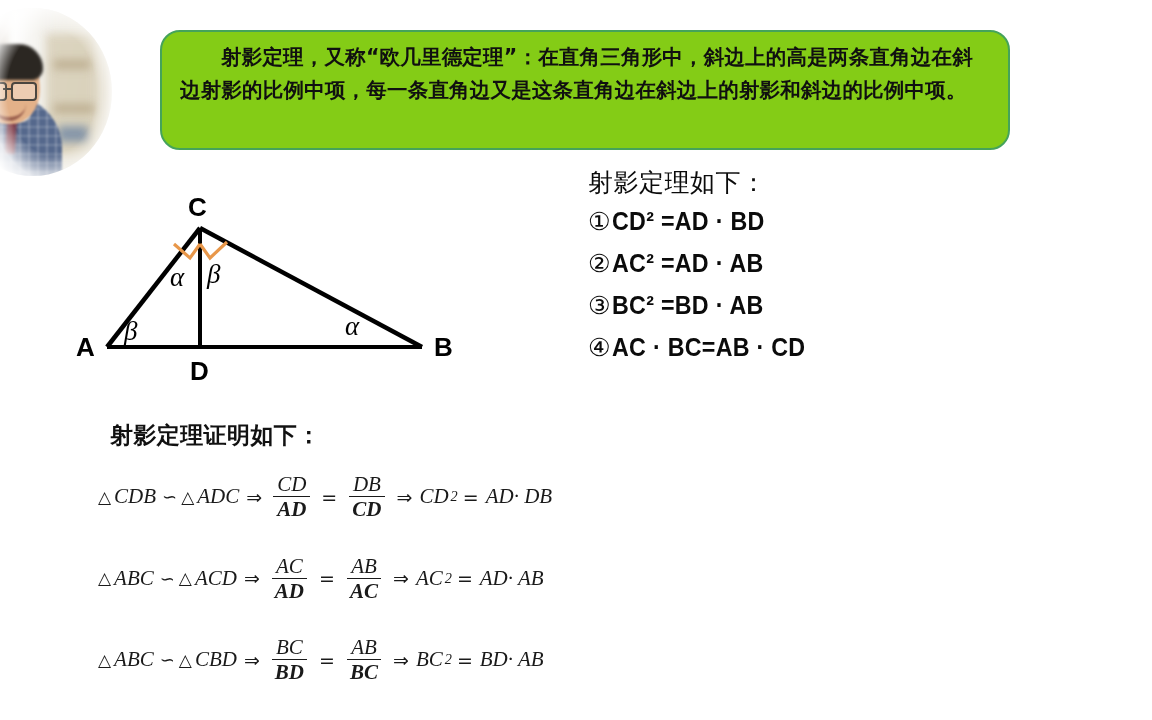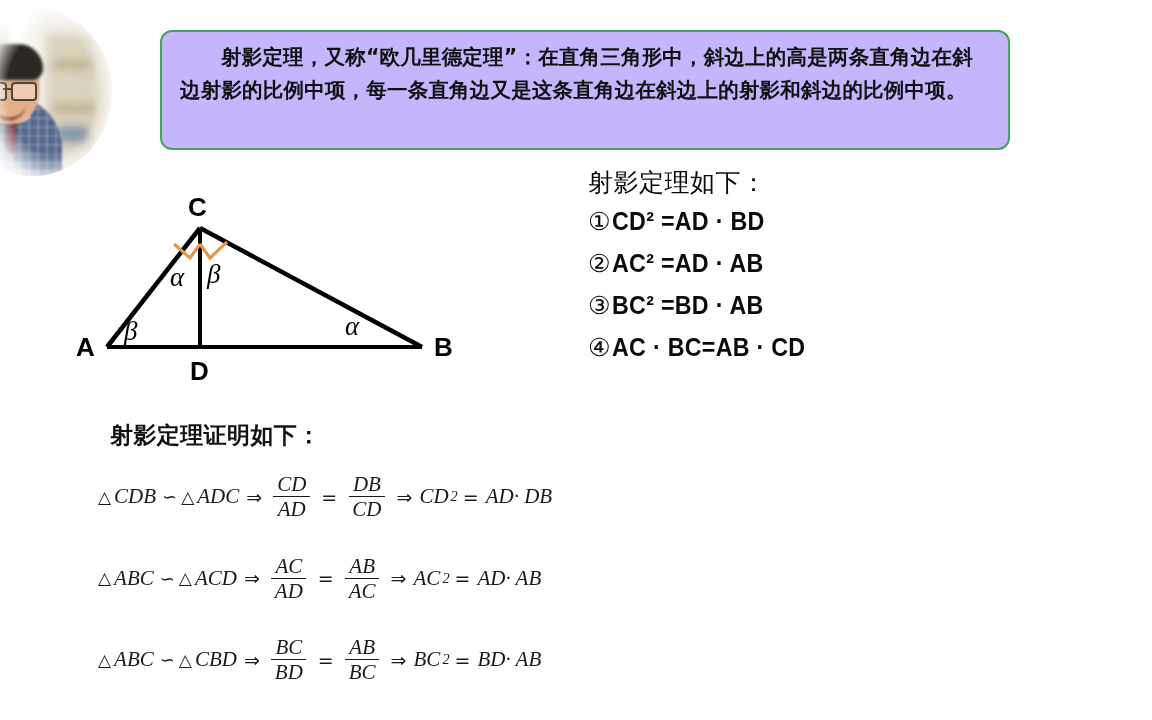--- a/index.html
+++ b/index.html
@@ -148,22 +148,22 @@
   }
 
   
   #statement-box {
     position: absolute;
     left: 160px;
     top: 30px;
     width: 850px;
     height: 120px;
     border: 2px solid #45a35a;
-    border-radius: 12px;
-    background: #c4b5fd;
+    border-radius: 20px;
+    background: #84cc16;
     box-sizing: border-box;
     padding: 9px 16px 0 18px;
   }
   #statement-text {
     font-family: "DejaVu Sans", "Liberation Sans", sans-serif;
     font-size: 20.5px;
     font-weight: 700;
     line-height: 33px;
     text-indent: 2em;
     color: #101010;
@@ -257,21 +257,21 @@
   .tri { font-style: normal; font-family: "DejaVu Sans","Liberation Sans",sans-serif; font-size: 17px; margin-right:1px;}
   .frac {
     display: inline-flex;
     flex-direction: column;
     align-items: center;
     vertical-align: middle;
     margin: 0 6px;
     line-height: 1.06;
   }
   .frac .num { border-bottom: 1.4px solid #1a1a1a; padding: 0 4px 1px 4px; }
-  .frac .den { padding: 1px 4px 0 4px; }
+  .frac .den { padding: 1px 4px 0 4px; font-weight: bold; }
   .sup { font-size: .68em; vertical-align: super; font-style: italic; }
 </style>
 </head>
 <body>
 
 <div id="webcam-overlay">
   <div id="webcam-clip">
     <div class="cam-wall"></div>
     <div class="cam-door"></div>
     <div class="cam-shelf s1"></div>

